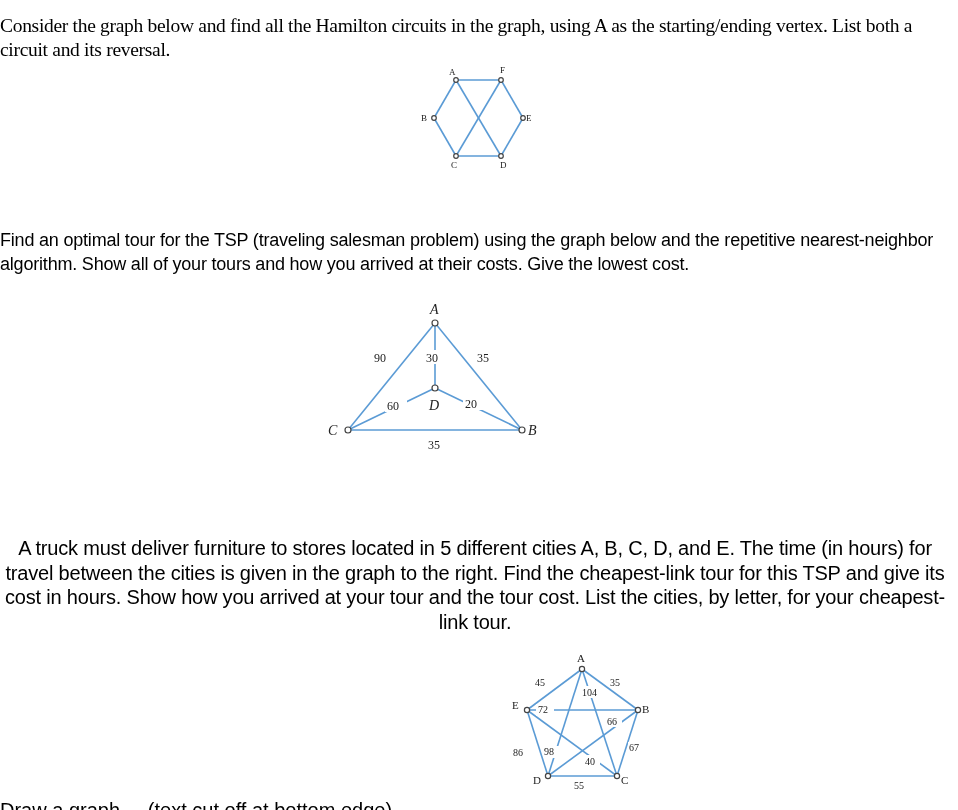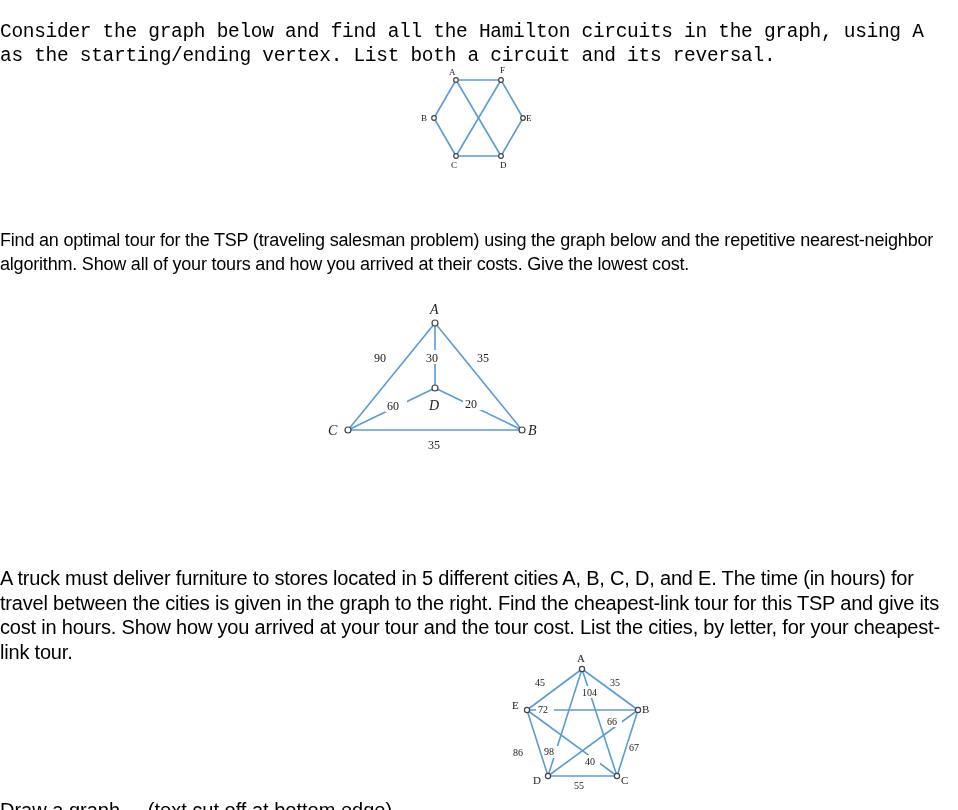--- a/index.html
+++ b/index.html
@@ -1,19 +1,19 @@
 <!DOCTYPE html>
 <html><head>
 <meta charset="utf-8">
 <style>
   html, body { margin: 0; padding: 0; background: #ffffff; }
   body { width: 958px; height: 810px; position: relative; overflow: hidden; color: #000; }
-  .q1 { position: absolute; left: 0; top: 14px; width: 950px; font-family: Liberation Mono, monospace; font-size: 19.5px; line-height: 24px; letter-spacing: -0.3px; margin-top: 6px; }
+  .q1 { position: absolute; left: 0; top: 14px; width: 950px; font-family: Liberation Serif, serif; font-size: 19.5px; line-height: 24px; letter-spacing: -0.3px; }
   .q2 { position: absolute; left: 0; top: 228px; width: 950px; font-family: "Liberation Sans", sans-serif; font-size: 18px; line-height: 24px; letter-spacing: -0.2px; }
-  .q3 { position: absolute; left: 0; top: 566px; width: 950px; font-family: "Liberation Sans", sans-serif; font-size: 20px; line-height: 24.5px; letter-spacing: -0.2px; }
+  .q3 { position: absolute; left: 0; top: 536px; width: 950px; font-family: "Liberation Sans", sans-serif; font-size: 20px; line-height: 24.5px; letter-spacing: -0.2px; text-align: center; }
   .q4 { position: absolute; left: 0; top: 798px; width: 958px; font-family: "Liberation Sans", sans-serif; font-size: 20px; line-height: 24px; color: #000; white-space: nowrap; overflow: hidden; height: 12px; }
   .q4 span { position: relative; top: 0; }
   svg { position: absolute; overflow: visible; }
   svg text { font-family: "Liberation Serif", serif; fill: #222; }
   .edge { stroke: #5b9bd5; stroke-width: 1.6; fill: none; }
   .node { fill: #fff; stroke: #444; stroke-width: 1.2; }
 </style>
 </head>
 <body>
 

